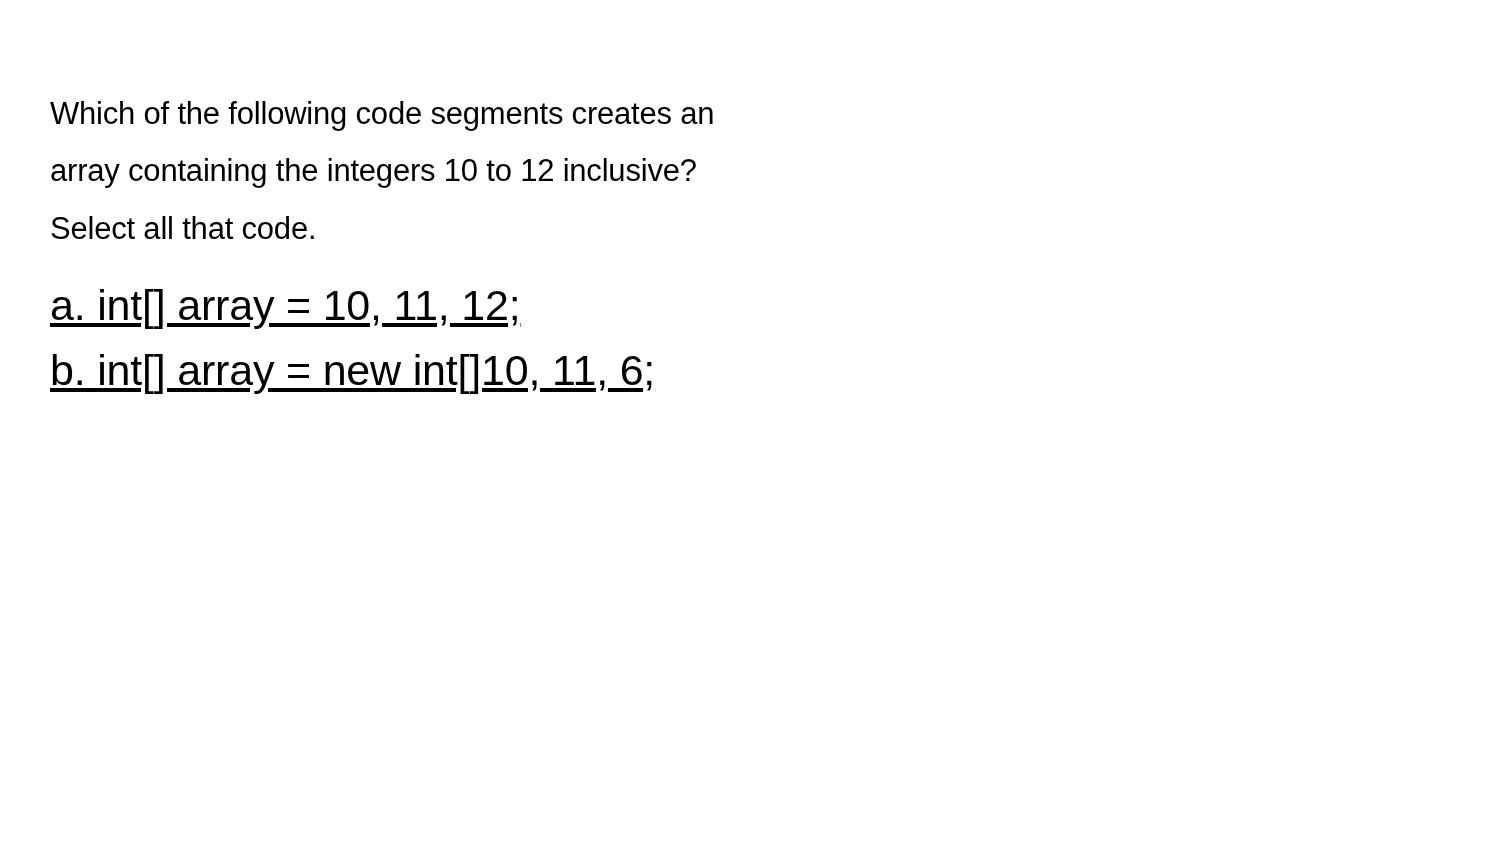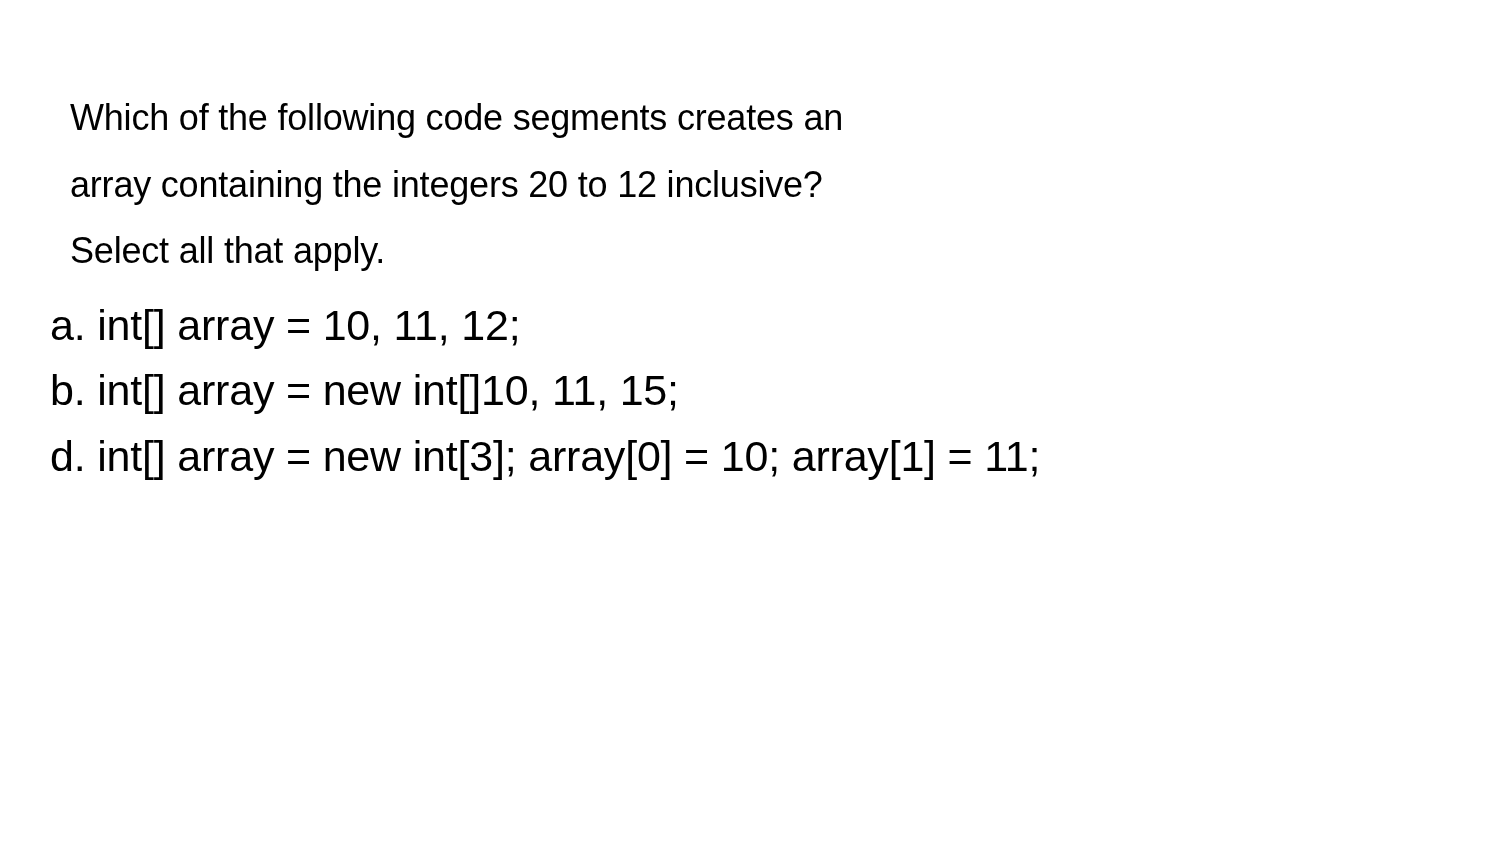--- a/index.html
+++ b/index.html
@@ -13,46 +13,45 @@
     background: #ffffff;
     font-family: -apple-system, BlinkMacSystemFont, "Segoe UI", Helvetica, Arial, sans-serif;
     color: #000000;
   }
   .page {
     padding: 85px 50px 50px 50px;
     width: 100%;
     height: 100%;
   }
   .question-line {
-    font-size: 36px;
+    font-size: 31px;
     line-height: 1.85;
     letter-spacing: -0.2px;
     font-weight: 400;
-    margin-left: 20px;
   }
   .option-line {
     font-size: 43px;
     line-height: 1.52;
     letter-spacing: -0.2px;
     font-weight: 400;
   }
   .block {
     margin-bottom: 0;
   }
   .options {
-    margin-top: 8px;
+    margin-top: 16px;
+    text-decoration: underline;
   }
 </style>
 </head>
 <body>
 
 <div class="page">
   <div class="block">
     <div class="question-line">Which of the following code segments creates an</div>
-    <div class="question-line">array containing the integers 20 to 12 inclusive?</div>
-    <div class="question-line">Select all that apply.</div>
+    <div class="question-line">array containing the integers 10 to 12 inclusive?</div>
+    <div class="question-line">Select all that code.</div>
   </div>
   <div class="options">
     <div class="option-line">a. int[] array = 10, 11, 12;</div>
-    <div class="option-line">b. int[] array = new int[]10, 11, 15;</div>
-    <div class="option-line">d. int[] array = new int[3]; array[0] = 10; array[1] = 11;</div>
+    <div class="option-line">b. int[] array = new int[]10, 11, 6;</div>
   </div>
 </div>
 
 </body></html>

